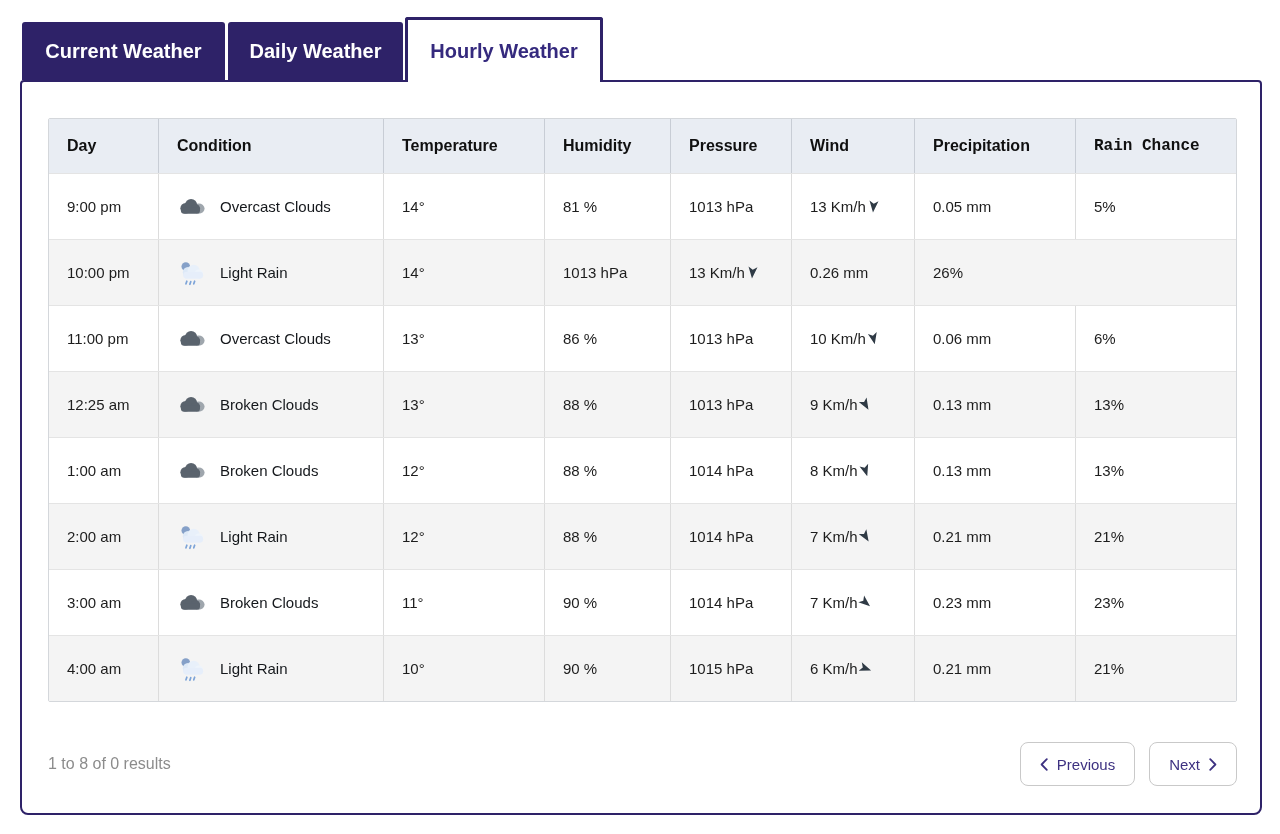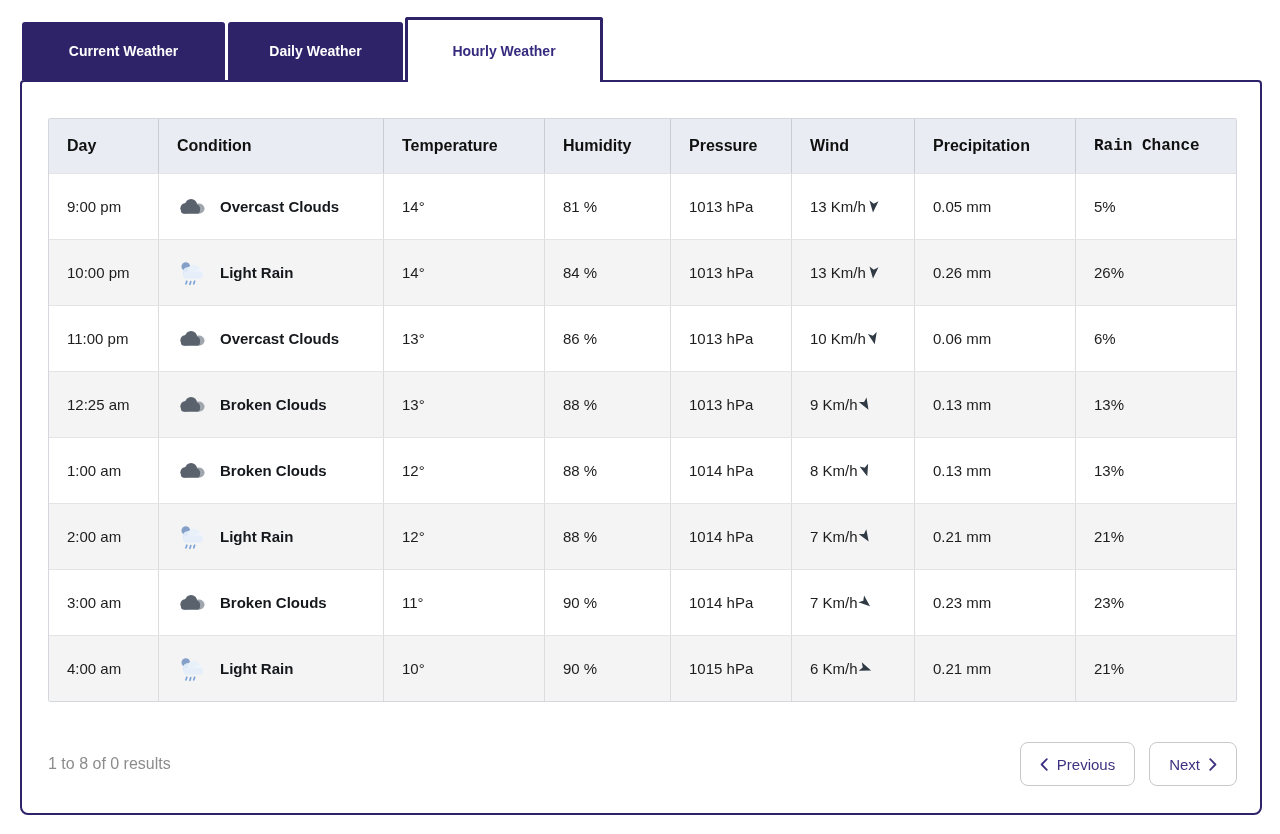--- a/index.html
+++ b/index.html
@@ -3,21 +3,21 @@
 <meta charset="utf-8">
 <style>
   * { margin:0; padding:0; box-sizing:border-box; }
   html,body { width:1280px; height:834px; background:#ffffff;
     font-family:"Liberation Sans", sans-serif; overflow:hidden; }
 
   
   .tabbar { position:absolute; left:22px; top:0; display:flex;
     align-items:flex-end; height:82px; z-index:2; }
   .tab { height:58px; margin-bottom:2px; background:#2e2268; color:#ffffff;
-    font-weight:700; font-size:14px; display:flex; align-items:center;
+    font-weight:700; font-size:20px; display:flex; align-items:center;
     justify-content:center; cursor:pointer; border-radius:3px 3px 0 0; }
   .tab-current { width:203px; margin-right:3px; }
   .tab-daily   { width:175px; }
   .tab.active  { height:65px; margin-bottom:0; margin-left:2px; width:198px;
     background:#ffffff; color:#352a7e; border:3px solid #2e2268;
     border-bottom:none; }
 
   
   .panel { position:absolute; left:20px; top:80px; width:1242px; height:735px;
     background:#ffffff; border:2px solid #2e2268;
@@ -31,21 +31,21 @@
   .thead { background:#e9edf3; height:54px; }
   .th { display:flex; align-items:center; padding-left:18px; font-weight:700;
     font-size:16px; color:#101010; border-right:1px solid #c8cdd5; }
   .th:last-child { border-right:none;font-family:Liberation Mono, monospace; }
   .tr { height:66px; background:#ffffff; border-top:1px solid #e4e4e4; }
   .tr:nth-child(even) { background:#f4f4f4; }
   .td { display:flex; align-items:center; padding-left:18px; font-size:15px;
     color:#1d1d1d; border-right:1px solid #dcdcdc; }
   .td:last-child { border-right:none; }
   .cond-cell { gap:15px; }
-  .cond-label { font-weight:700; font-size:15px; color:#15181c; }
+  .cond-label { font-weight:400; font-size:15px; color:#15181c; }
   .wicon { display:flex; align-items:center; justify-content:center;
     width:28px; }
   .wind-cell { }
   .wind-arrow { flex:none; }
 
   
   .footer { width:1189px; display:flex; justify-content:space-between;
     align-items:center; margin-top:40px; }
   .results { color:#8c8c8c; font-size:16px; }
   .btns { display:flex; gap:14px; }
@@ -115,21 +115,20 @@
       <g stroke="#7da4d8" stroke-width="2" stroke-linecap="round">
         <line x1="10.2" y1="25.5" x2="9.2" y2="28.5"></line>
         <line x1="14.7" y1="26" x2="13.7" y2="29"></line>
         <line x1="19.2" y1="25.5" x2="18.2" y2="28.5"></line>
       </g>
     </svg>
             </span>
       <span class="cond-label">Light Rain</span>
     </div>
     <div class="td">14°</div>
-    <div class="td">84 %</div>
     <div class="td">1013 hPa</div>
     <div class="td wind-cell">
       <span>13 Km/h</span>
             <svg class="wind-arrow" width="15" height="15" viewBox="0 0 24 24" style="transform:rotate(185deg)">
    <path d="M12 2.5 L19.2 21 L12 16.6 L4.8 21 Z" fill="#2f3a45"></path>
             </svg>
     </div>
     <div class="td">0.26 mm</div>
     <div class="td">26%</div>
         </div>

